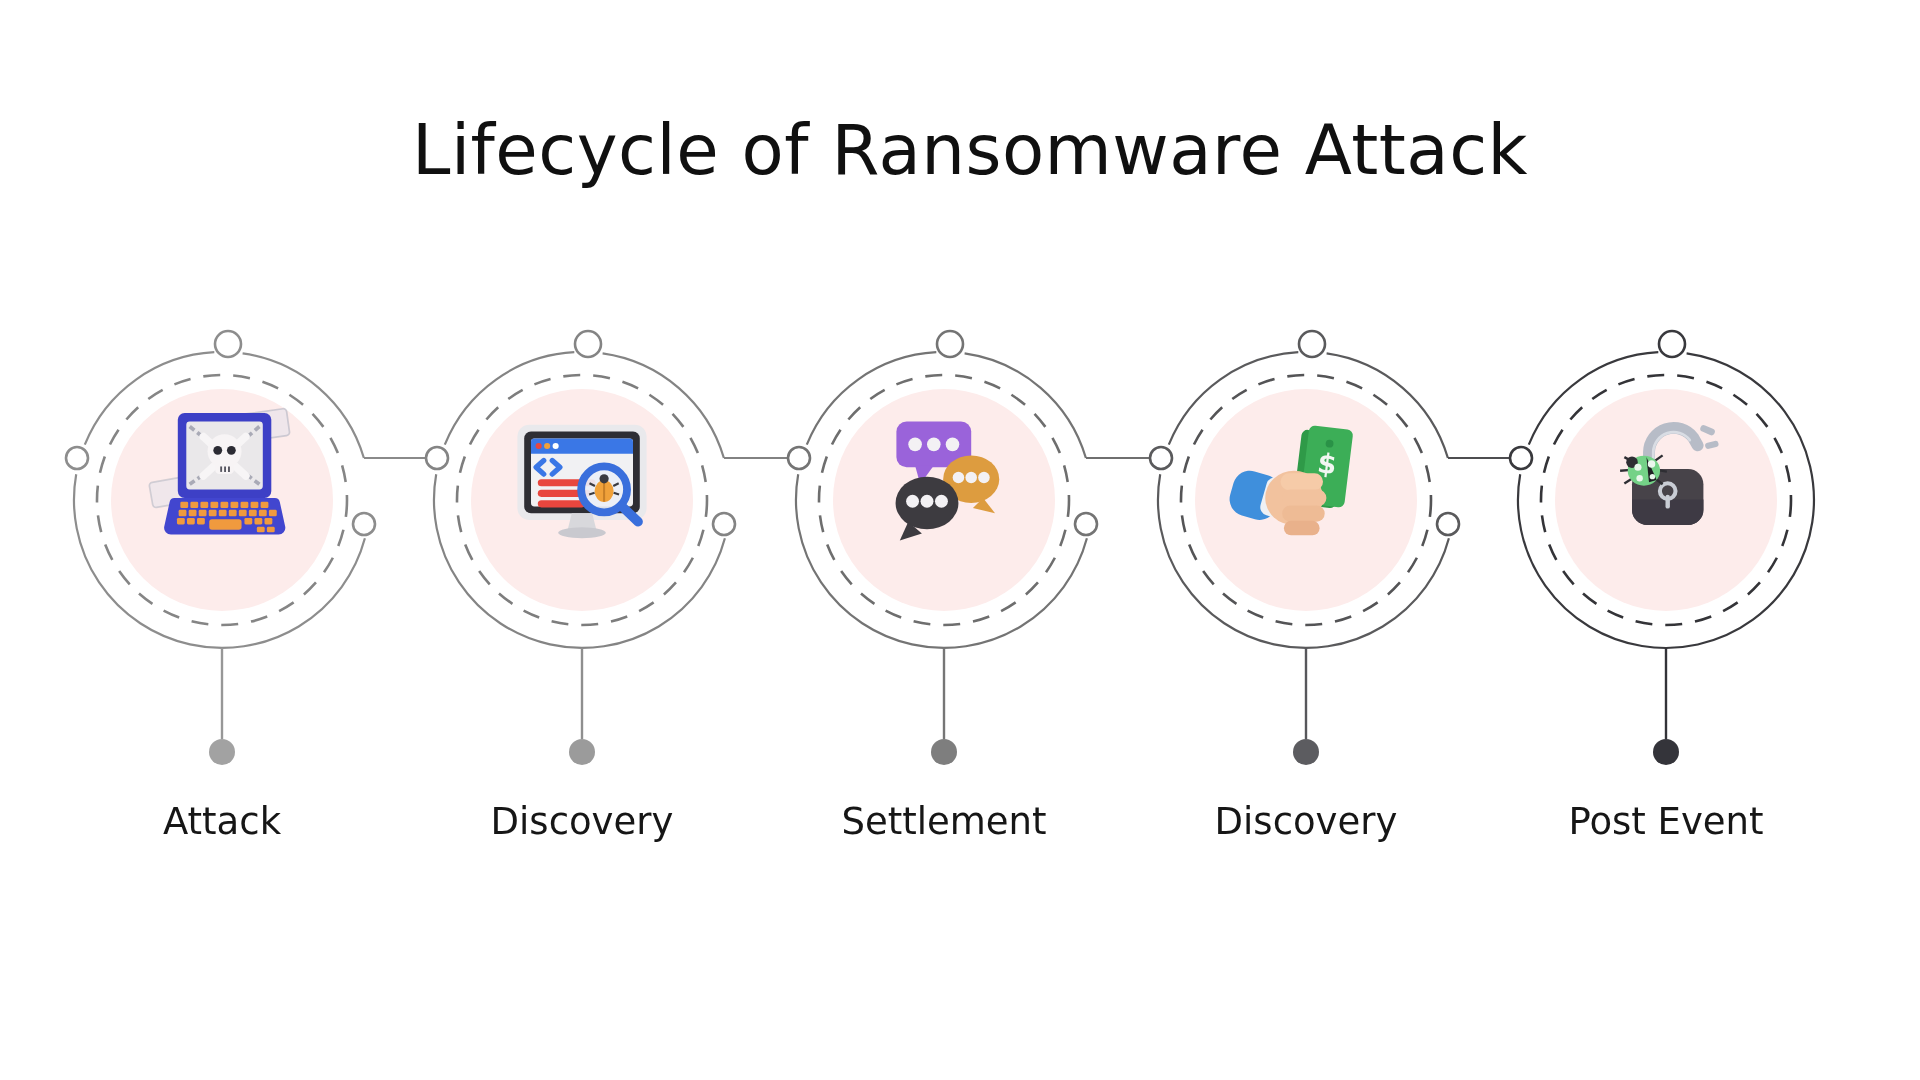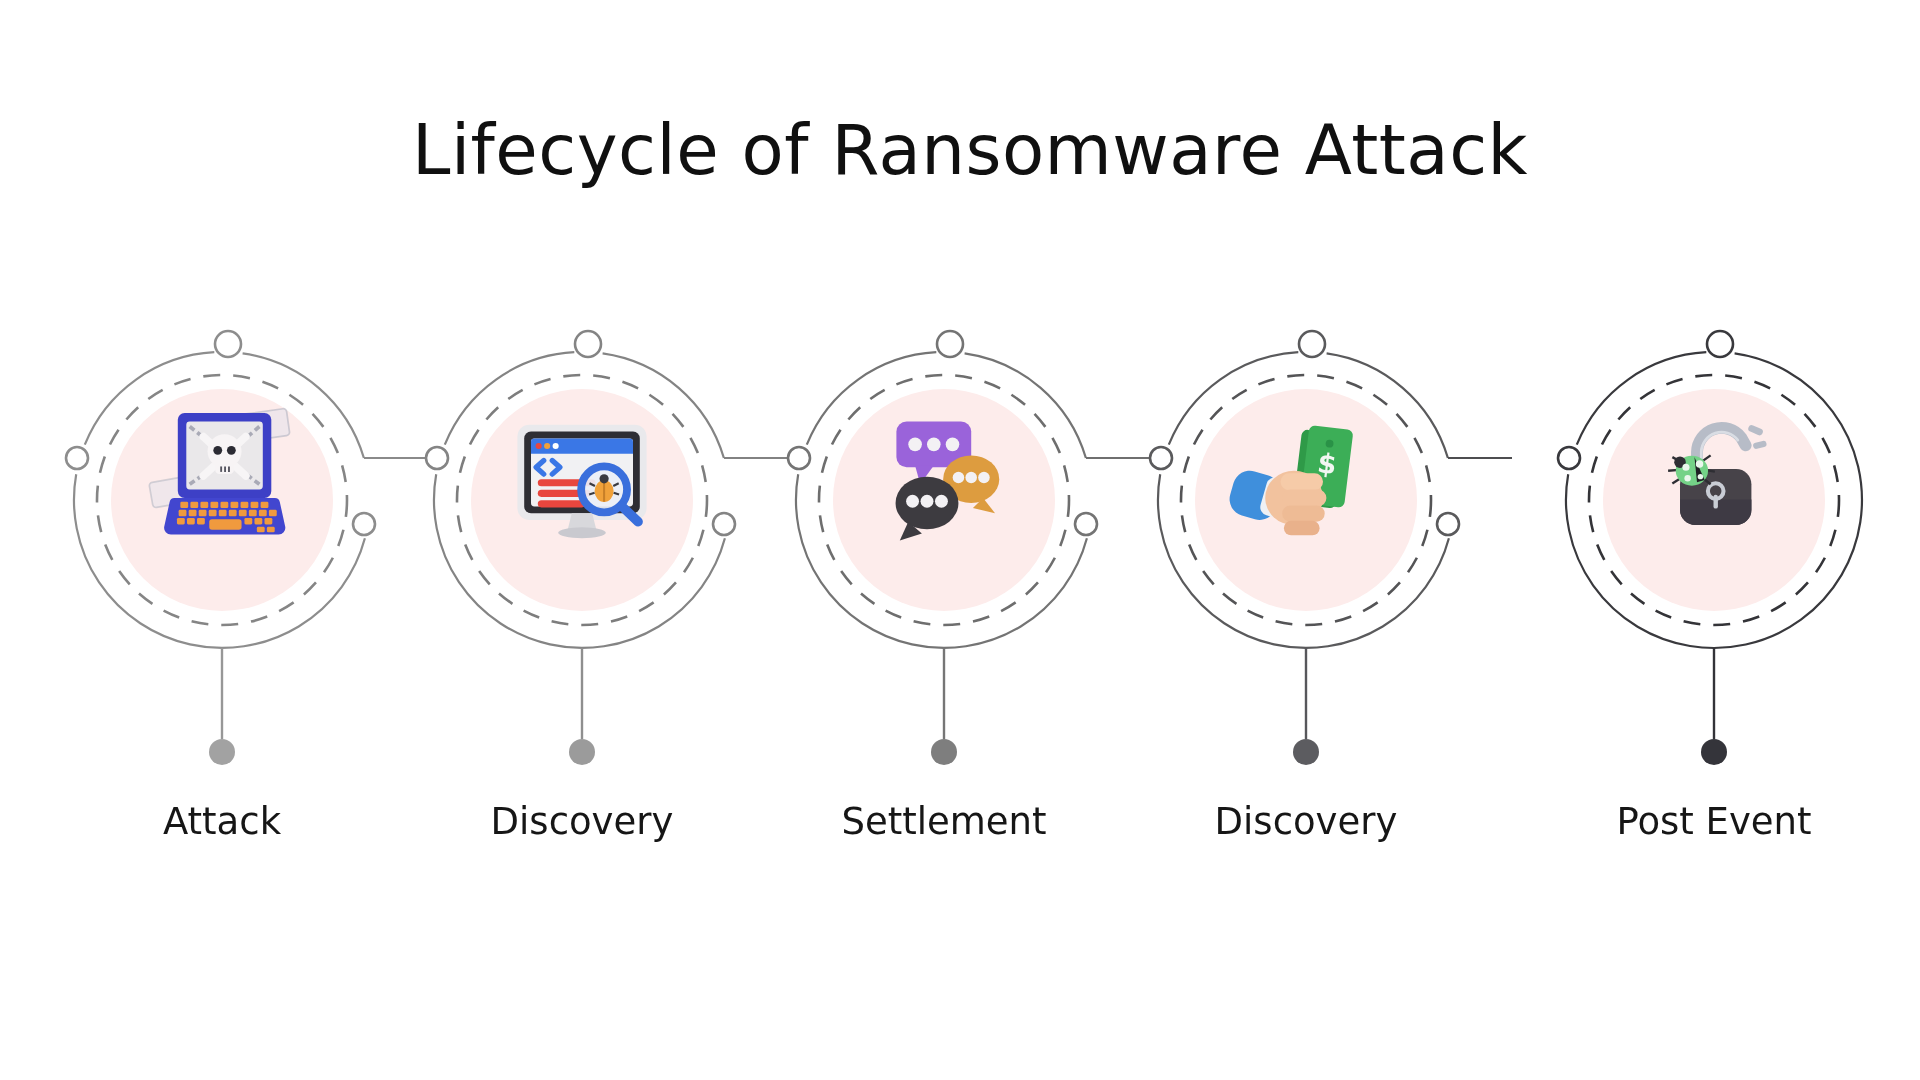--- a/index.html
+++ b/index.html
@@ -266,21 +266,21 @@
       <line class="connector" x1="142" y1="-42" x2="206" y2="-42"></line>
       <circle class="node node-top" cx="6" cy="-156" r="13"></circle>
       <circle class="node node-left" cx="-145" cy="-42" r="11"></circle>
       <circle class="node node-right" cx="142" cy="24" r="11"></circle>
       <line class="stem" x1="0" y1="148" x2="0" y2="239"></line>
       <circle class="dot" cx="0" cy="252" r="13"></circle>
       <use class="icon-use" x="-85" y="-99" width="170" height="170" href="#sym-hand" xlink:href="#sym-hand"></use>
     </svg>
     <div class="stage-label">Discovery</div>
   </div>
-    <div class="stage" style="left: 1509px; --ring: #39393d; --dash: #343438; --dot: #34343a; --stem: #333338; --conn: #444444;">
+    <div class="stage" style="left: 1461px; --ring: #39393d; --dash: #343438; --dot: #34343a; --stem: #333338; --conn: #444444;">
     <svg class="stage-svg" viewBox="-205 -230 410 520">
       <circle class="inner-fill" cx="0" cy="0" r="111"></circle>
       <circle class="dash-ring" cx="0" cy="0" r="125"></circle>
       <g class="ring-arcs">
         <path class="arc arc-a hidden" d="M 20.6 -146.6 A 148 148 0 0 1 141.9 -42"></path>
         <path class="arc arc-b hidden" d="M 142.9 38.3 A 148 148 0 0 1 -145.8 -25.7"></path>
         <path class="arc arc-long" d="M 20.6 -146.6 A 148 148 0 1 1 -145.8 -25.7"></path>
         <path class="arc arc-c" d="M -137.2 -55.4 A 148 148 0 0 1 -7.7 -147.8"></path>
       </g>
       <line class="connector hidden" x1="142" y1="-42" x2="206" y2="-42"></line>

